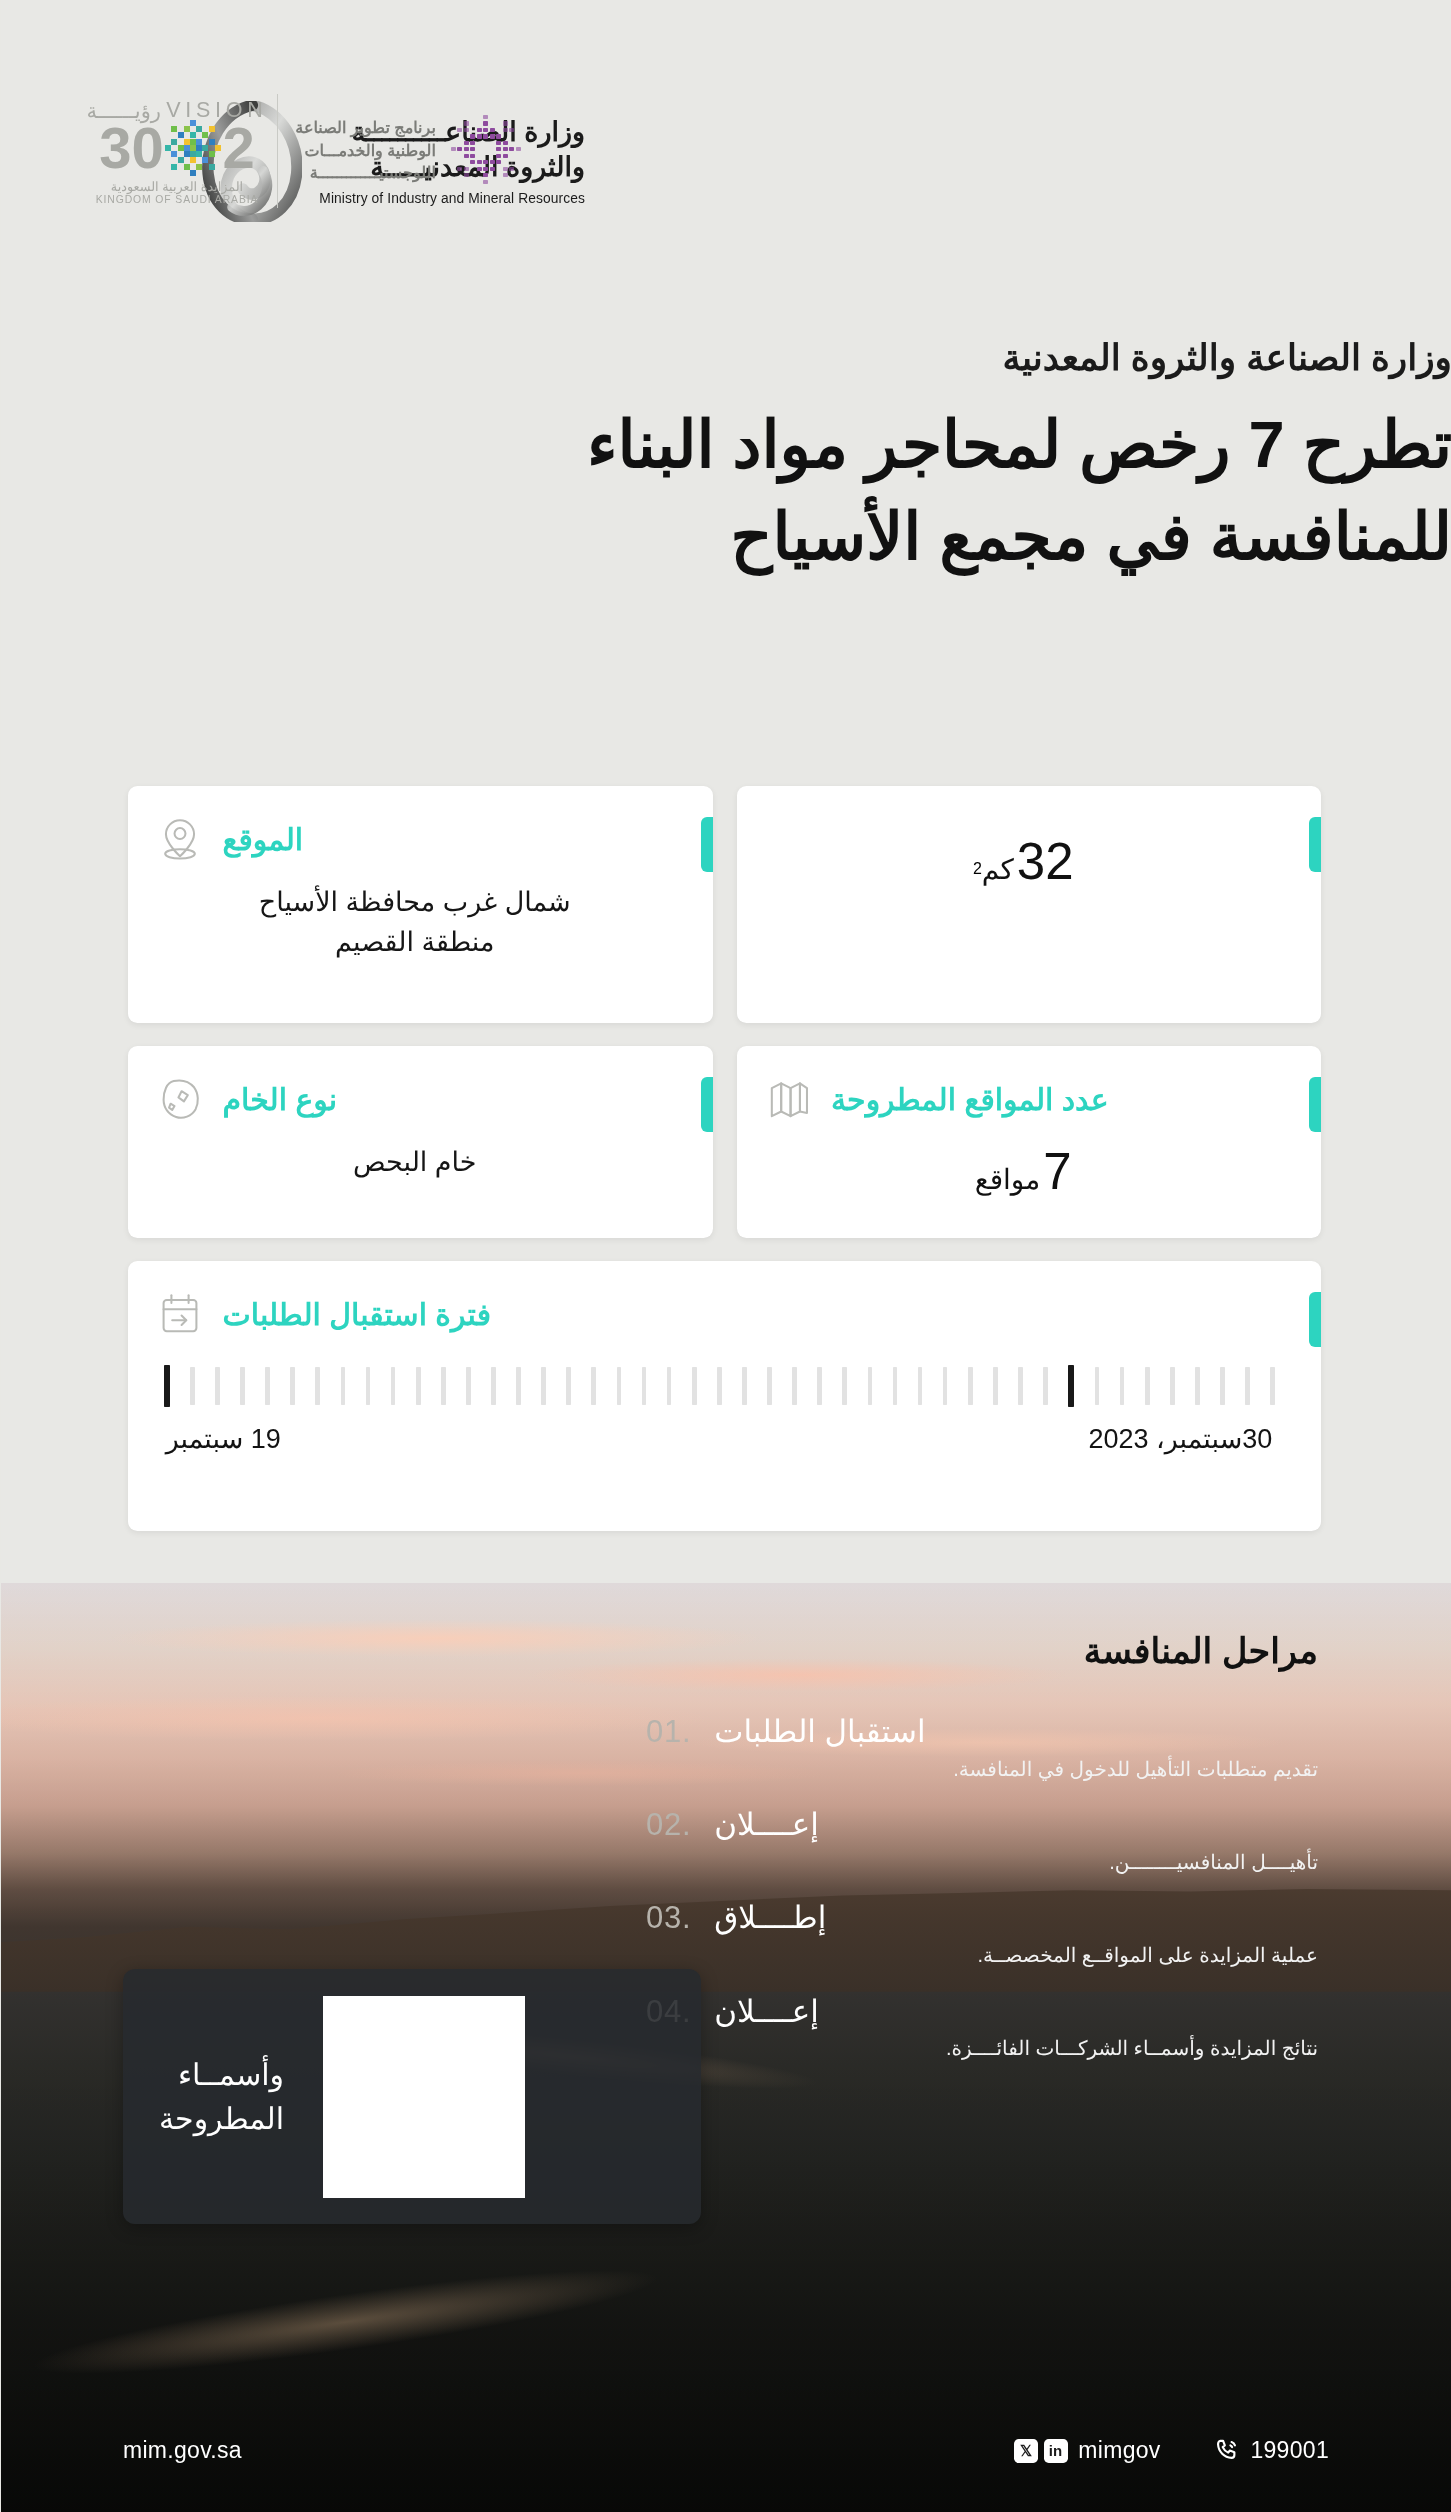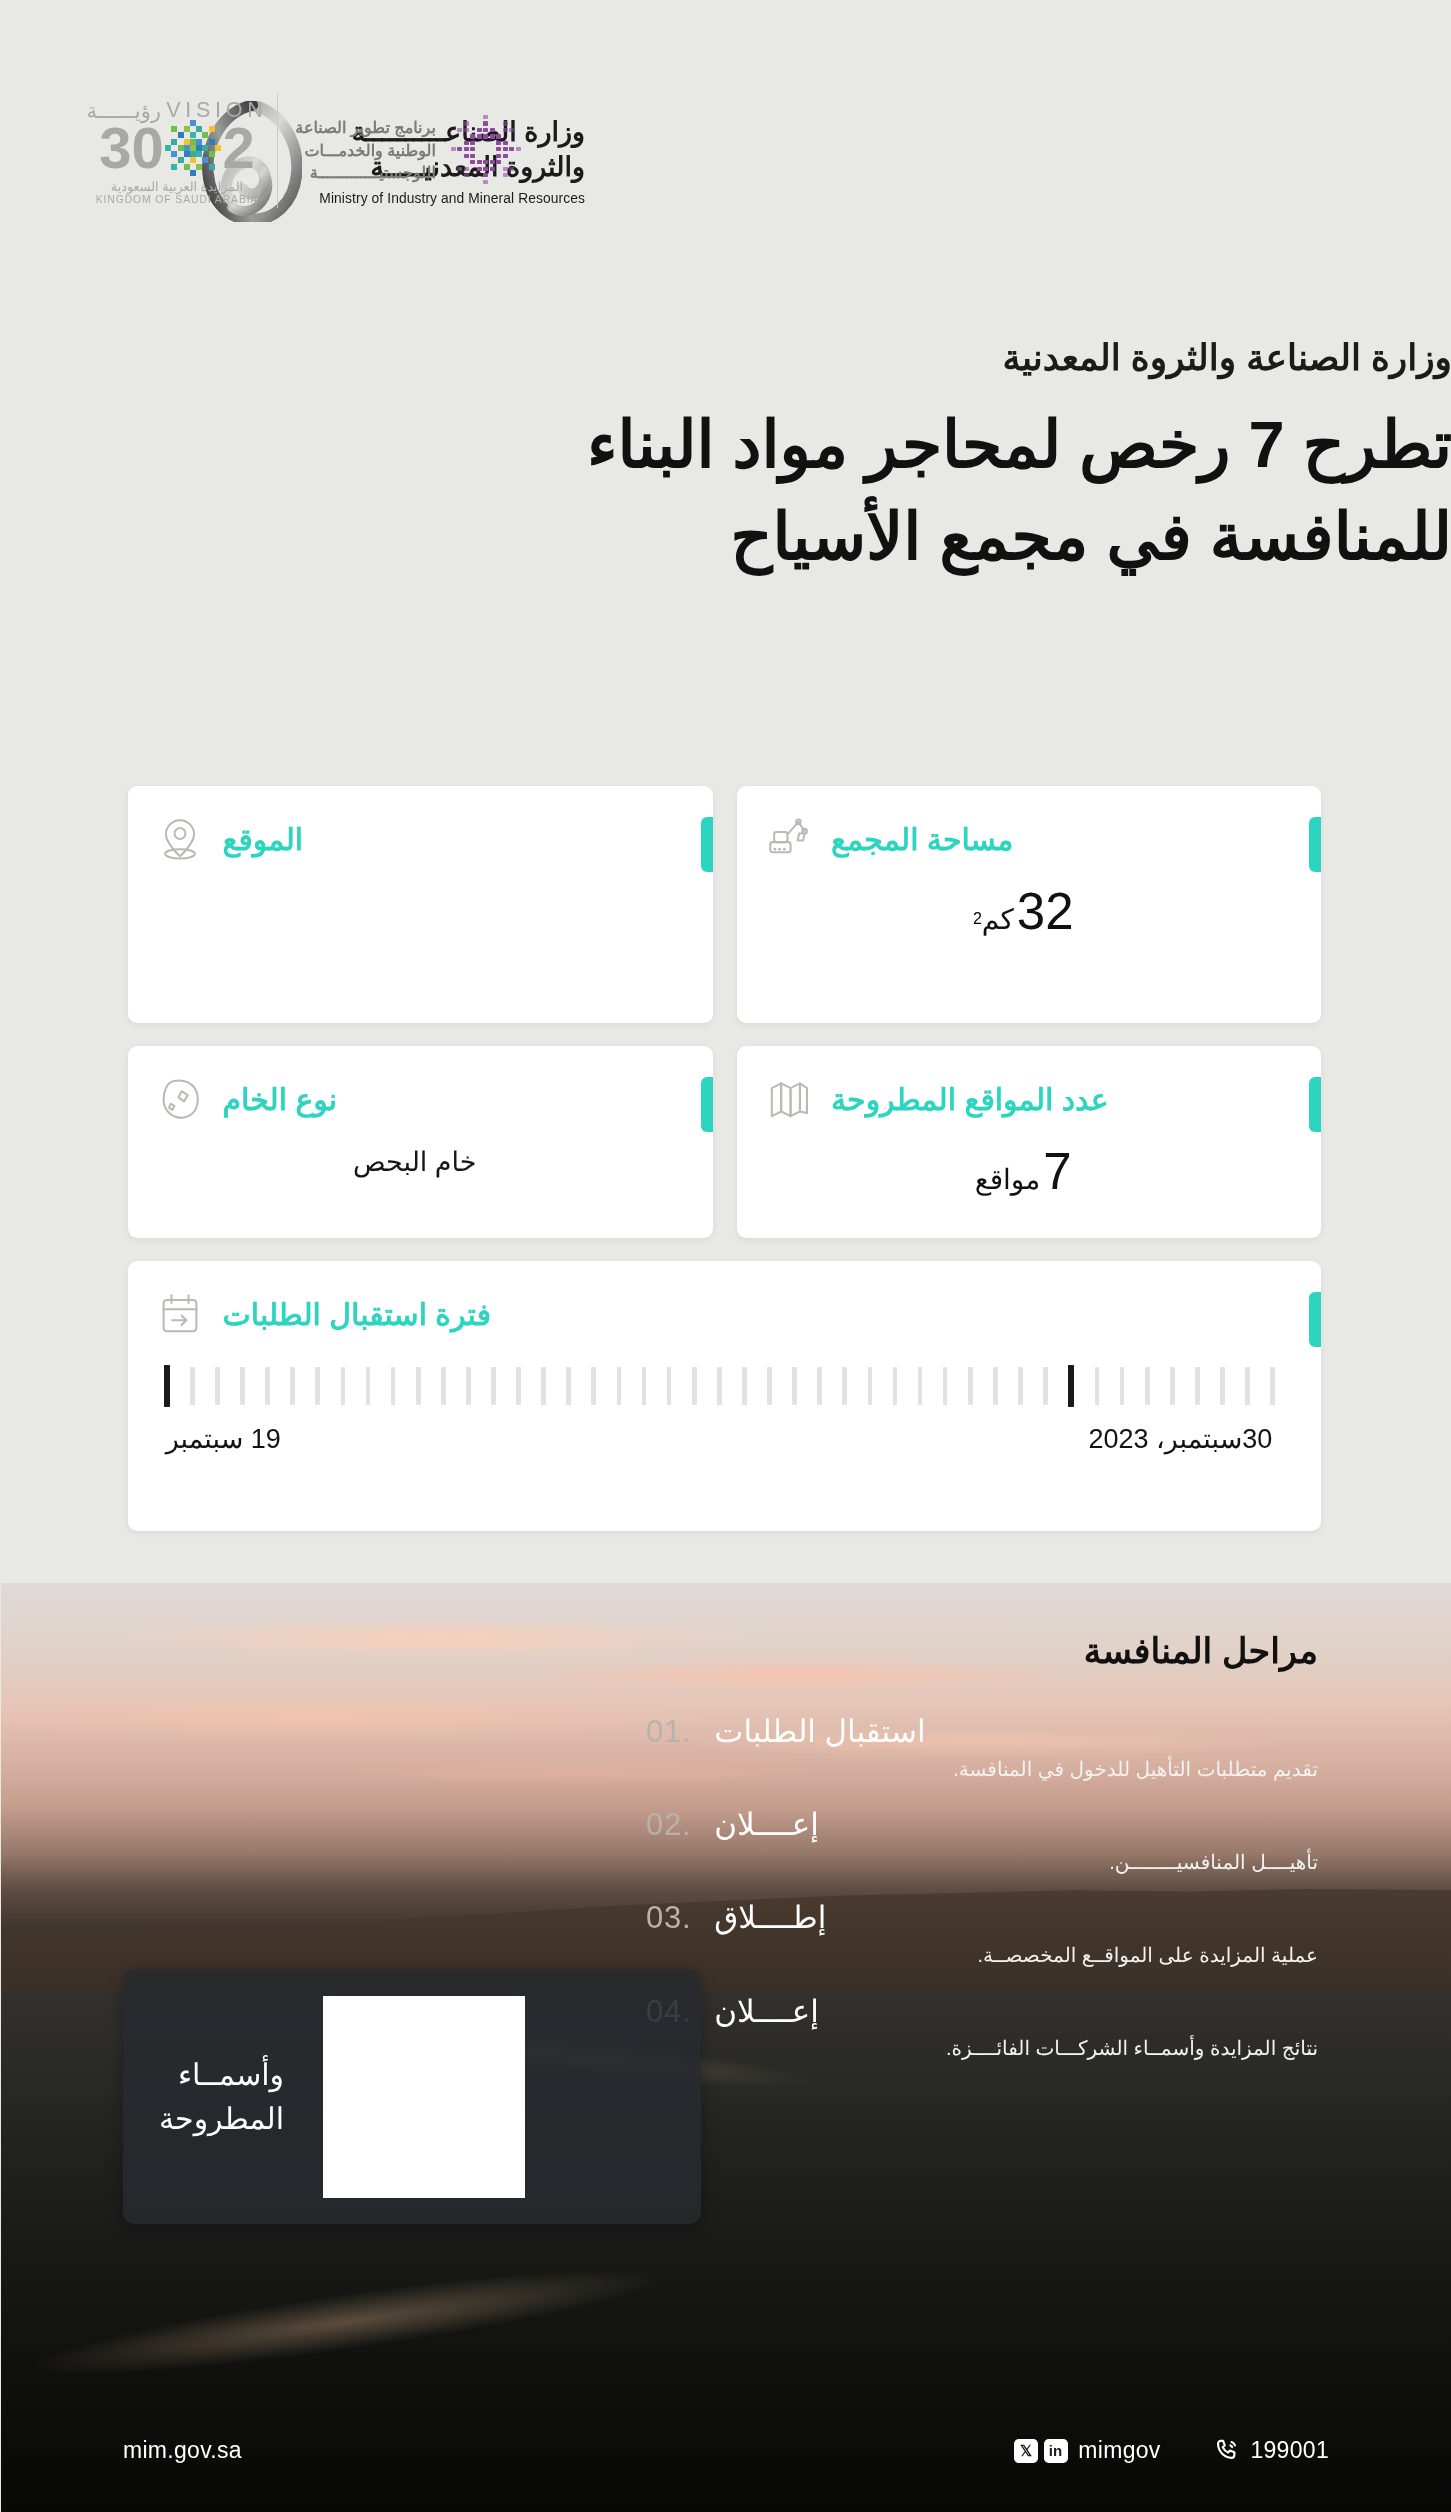--- a/index.html
+++ b/index.html
@@ -370,54 +370,41 @@
       <div>للمنافسة في مجمع الأسياح</div>
     </div>
   </div>
 
   <div class="cards">
 
     <div class="card-row">
 
       <div class="card tall">
         <div class="card-accent"></div>
-        <div class="card-head">
-          <span class="card-icon">
-            <svg viewBox="0 0 64 64" fill="none" stroke="currentColor" stroke-width="2.6" stroke-linecap="round" stroke-linejoin="round">
-              <rect x="8" y="36" width="26" height="13" rx="3"></rect>
-              <circle cx="14" cy="45" r="1.8" fill="currentColor" stroke="none"></circle>
-              <circle cx="20" cy="45" r="1.8" fill="currentColor" stroke="none"></circle>
-              <circle cx="26" cy="45" r="1.8" fill="currentColor" stroke="none"></circle>
-              <rect x="13" y="23" width="17" height="13" rx="3"></rect>
-              <path d="M30 26 L44 10"></path>
-              <path d="M44 10 L52 22"></path>
-              <circle cx="44" cy="10" r="3"></circle>
-              <circle cx="52" cy="22" r="3"></circle>
-              <path d="M52 25 L50 34 L43 34 L45 25 Z"></path>
-            </svg>
-          </span>
-          <span class="card-title">مساحة المجمع</span>
-        </div>
         <div class="card-body">
           <span class="card-big">32</span>
           <span class="card-unit">كم</span><span class="card-sup">2</span>
         </div>
       </div>
 
       <div class="card tall">
         <div class="card-accent"></div>
         <div class="card-head">
           <span class="card-icon">
             <svg viewBox="0 0 64 64" fill="none" stroke="currentColor" stroke-width="2.6" stroke-linecap="round" stroke-linejoin="round">
               <path d="M32 8 C22 8 14 16 14 26 C14 38 32 54 32 54 C32 54 50 38 50 26 C50 16 42 8 32 8 Z"></path>
               <circle cx="32" cy="25" r="7"></circle>
               <ellipse cx="32" cy="51" rx="19" ry="6"></ellipse>
             </svg>
           </span>
           <span class="card-title">الموقع</span>
+        </div>
+        <div class="card-body">
+          <div class="card-value-line">شمال غرب محافظة الأسياح</div>
+          <div class="card-value-line">منطقة القصيم</div>
         </div>
       </div>
     </div>
 
     <div class="card-row">
 
       <div class="card short">
         <div class="card-accent"></div>
         <div class="card-head">
           <span class="card-icon">

